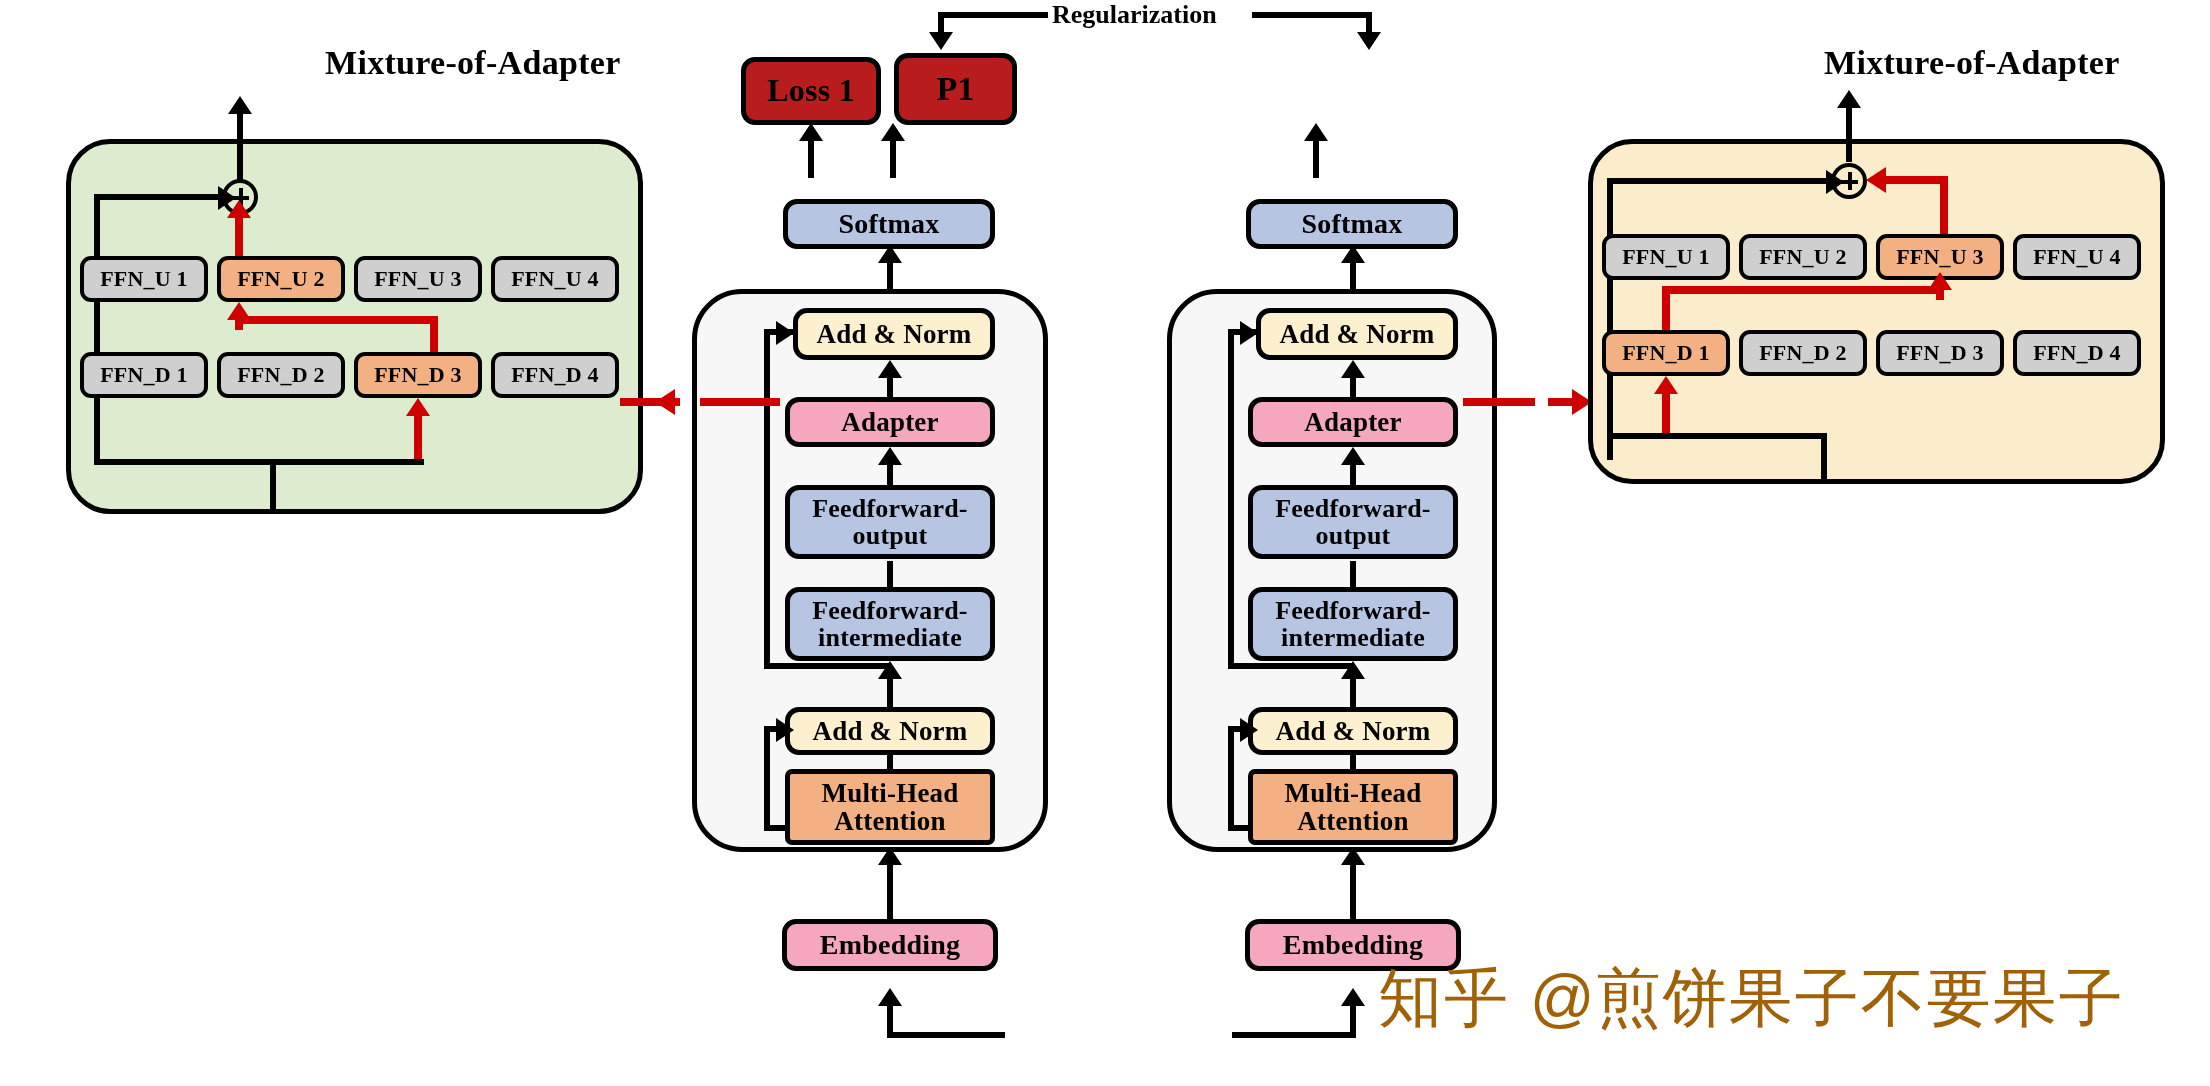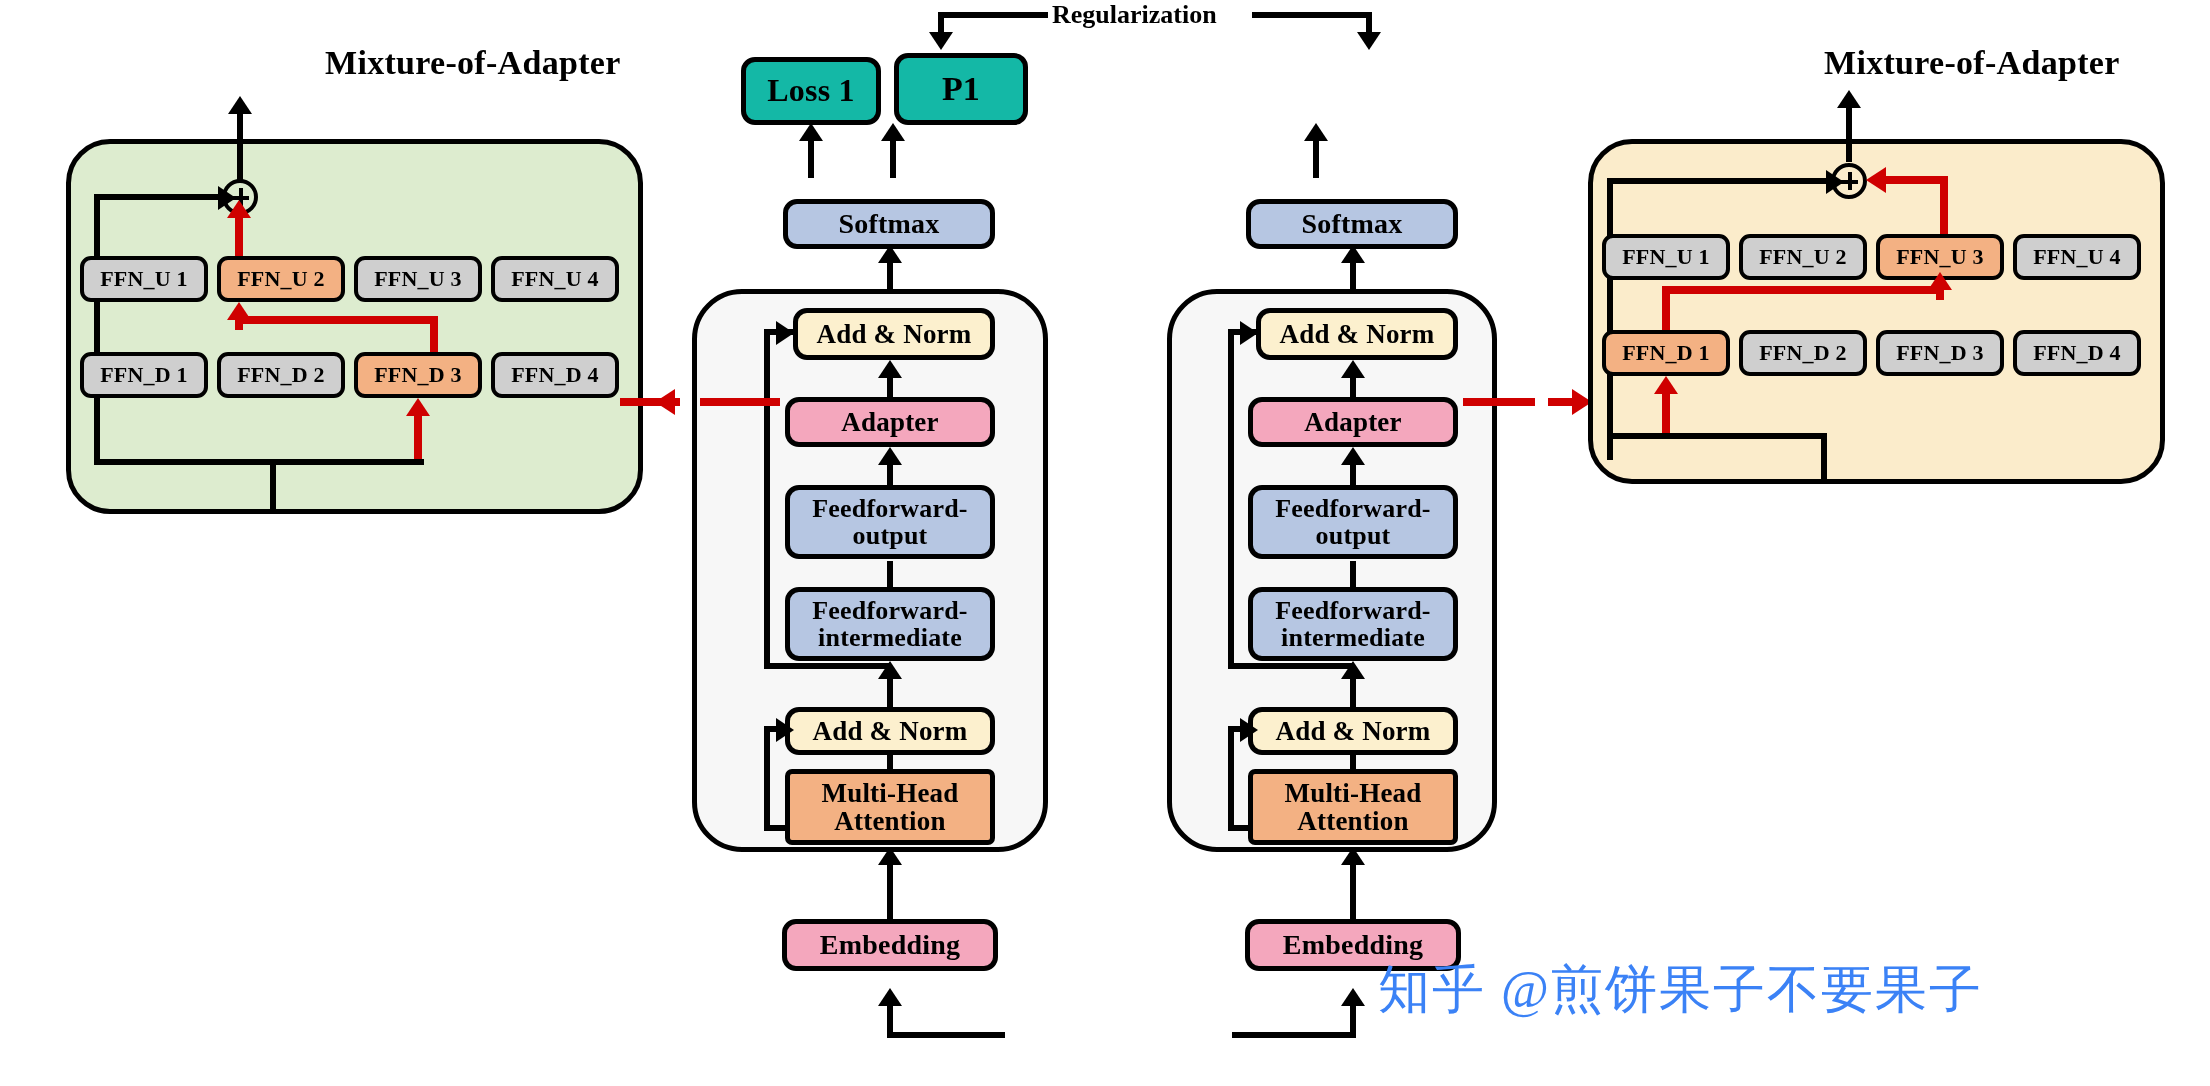--- a/index.html
+++ b/index.html
@@ -28,21 +28,21 @@
     justify-content: center;
     text-align: center;
     font-weight: bold;
     color: #000;
     line-height: 1.05;
     letter-spacing: .2px;
   }
   .node.small { border-width: 4px; border-radius: 11px; }
 
   
-  .fill-green  { background: #14b8a6; }
+  .fill-green  { background: #b91c1c; }
   .fill-yellow { background: #fbdd8c; }
   .fill-blue   { background: #b6c6e2; }
   .fill-cream  { background: #fcf0ce; }
   .fill-pink   { background: #f4a7bd; }
   .fill-orange { background: #f3b183; border-radius: 7px; }
   .fill-grey   { background: #cfcfcf; }
 
   
   .panel {
     position: absolute;
@@ -101,24 +101,24 @@
   .label-free {
     position: absolute;
     font-weight: bold;
     font-size: 26px;
     white-space: nowrap;
     color: #000;
   }
 
   .watermark {
     position: absolute;
-    color: #3b82f6;
-    font-size: 52px;
+    color: #a16207;
+    font-size: 64px;
     white-space: nowrap;
-    font-family: Liberation Serif, serif;
+    font-family: Liberation Sans, sans-serif;
     letter-spacing: 2px;
   }
 </style>
 </head>
 <body>
 
 <div id="stage">
 
   <div class="panel-title" style="left:325px; top:44px;">Mixture-of-Adapter</div>
 
@@ -179,21 +179,21 @@
   <div class="ln" style="left:938px; top:12px; width:110px; height:6px;"></div>
   <div class="ln" style="left:1252px; top:12px; width:120px; height:6px;"></div>
   <div class="ln" style="left:938px; top:12px; width:6px; height:22px;"></div>
   <div class="ln" style="left:1366px; top:12px; width:6px; height:22px;"></div>
   <div class="ah ah-down" style="left:929px; top:32px;"></div>
   <div class="ah ah-down" style="left:1357px; top:32px;"></div>
 
   <div class="node fill-green" style="left:741px; top:57px; width:140px; height:68px; font-size:32px;">
     <span>Loss 1</span>
   </div>
-  <div class="node fill-green" style="left:894px; top:53px; width:134px; height:72px; font-size:34px;">
+  <div class="node fill-green" style="left:894px; top:53px; width:123px; height:72px; font-size:34px;">
     <span>P1</span>
   </div>
 
   <div class="ln" style="left:808px; top:137px; width:6px; height:41px;"></div>
   <div class="ah ah-up" style="left:799px; top:123px;"></div>
 
   <div class="ln" style="left:890px; top:137px; width:6px; height:41px;"></div>
   <div class="ah ah-up" style="left:881px; top:123px;"></div>
 
   <div class="node fill-blue" style="left:783px; top:199px; width:212px; height:50px; font-size:28px;">

